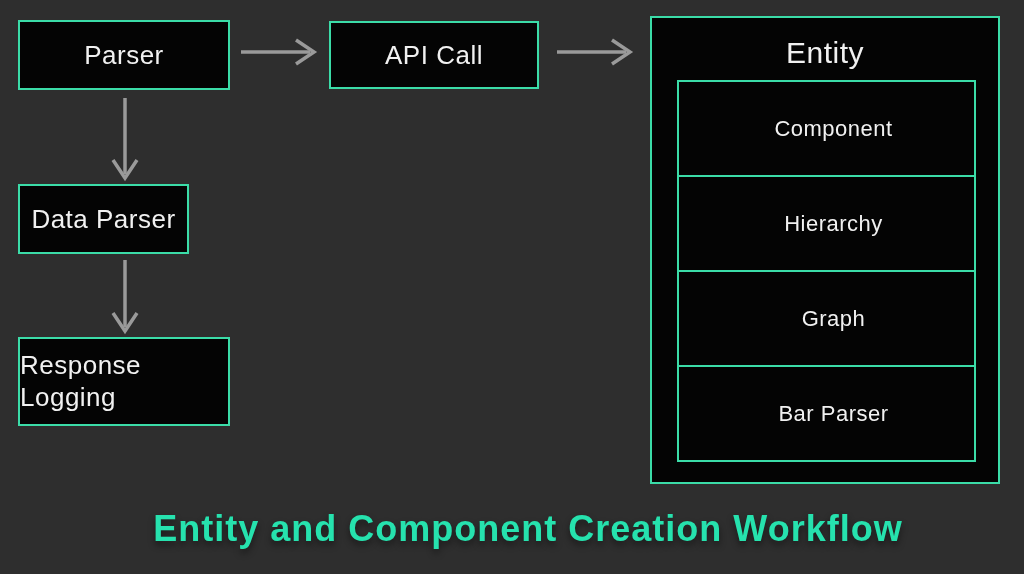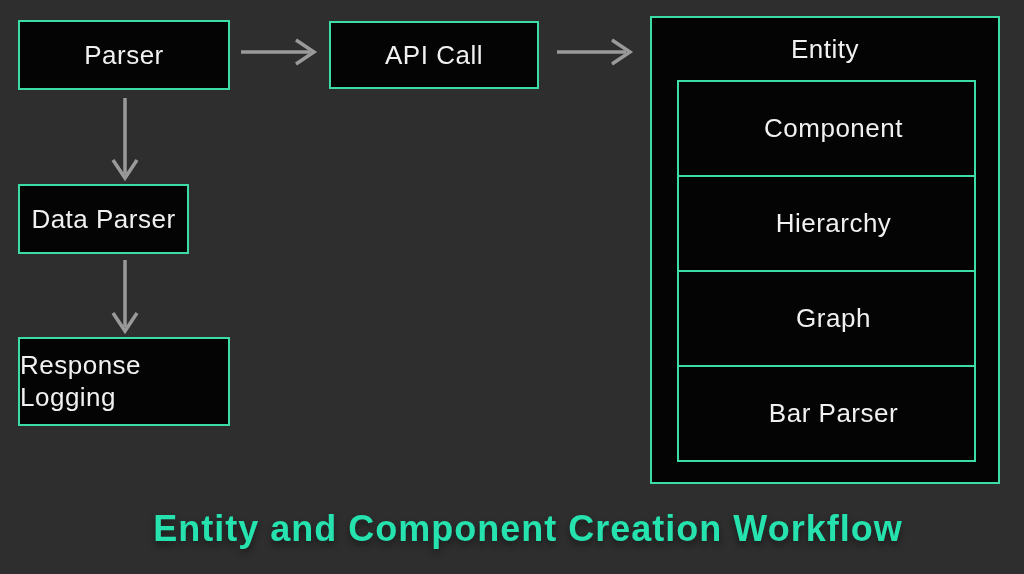--- a/index.html
+++ b/index.html
@@ -46,43 +46,44 @@
 
   .entity-box {
     position: absolute;
     left: 650px; top: 16px; width: 350px; height: 468px;
     background: var(--node-fill);
     border: 2px solid var(--accent);
     display: flex;
     flex-direction: column;
   }
   .entity-title {
-    height: 62px;
+    height: 54px;
     display: flex;
     align-items: center;
     justify-content: center;
     color: var(--text);
-    font-size: 26px;
+    font-size: 30px;
     letter-spacing: 0.5px;
     flex: 0 0 auto;
+    margin-top: 8px;
   }
   .entity-list {
     flex: 1 1 auto;
     margin: 0 22px 20px 25px;
     border: 2px solid var(--accent);
     display: flex;
     flex-direction: column;
   }
   .entity-row {
     flex: 1;
     display: flex;
     align-items: center;
     justify-content: center;
     color: var(--text);
-    font-size: 26px;
+    font-size: 22px;
     letter-spacing: 0.5px;
     padding-left: 14px;
   }
   .entity-row + .entity-row { border-top: 2px solid var(--accent); }
 
   .arrow-layer {
     position: absolute;
     left: 0; top: 0;
     width: 1024px; height: 574px;
     pointer-events: none;

